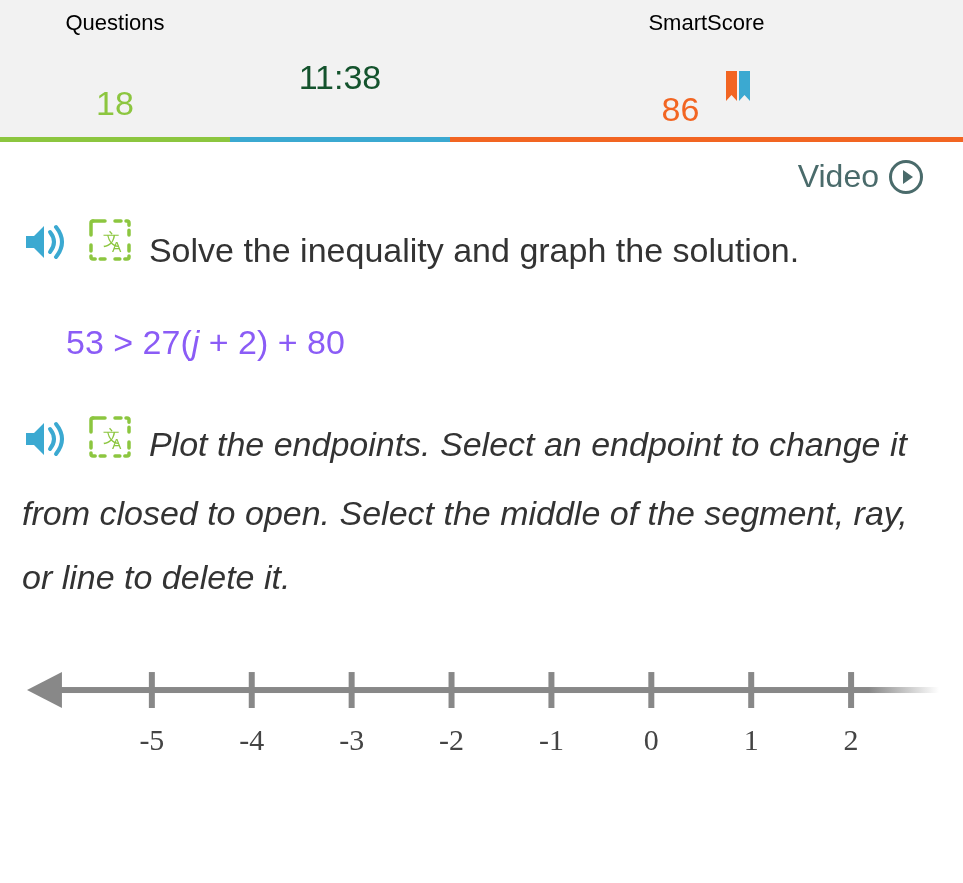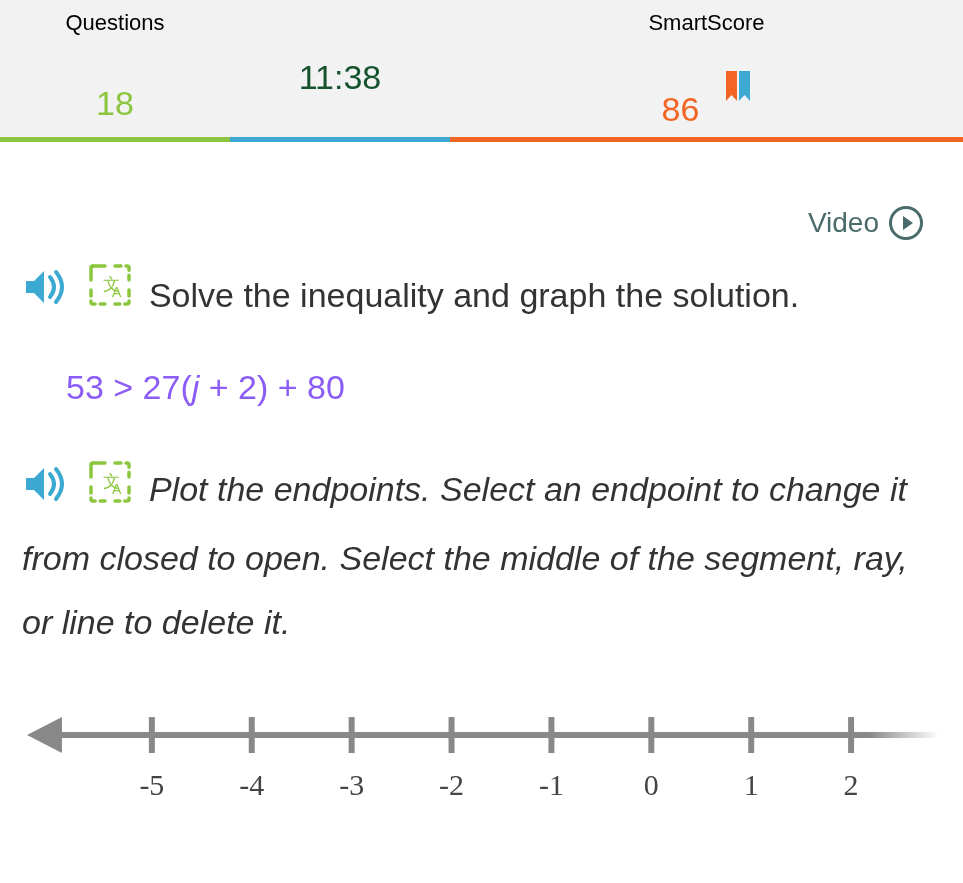--- a/index.html
+++ b/index.html
@@ -50,24 +50,23 @@
     height: 30px;
   }
   .video-row {
     text-align: right;
     padding: 16px 40px 10px 0;
   }
   .video-link {
     display: inline-flex;
     align-items: center;
     gap: 10px;
-    font-size: 28px;
+    font-size: 32px;
     color: #4a6b6b;
     cursor: pointer;
-    margin-top: 48px;
   }
   .play-circle {
     width: 34px;
     height: 34px;
     border: 3px solid #4a6b6b;
     border-radius: 50%;
     display: inline-flex;
     align-items: center;
     justify-content: center;
   }

